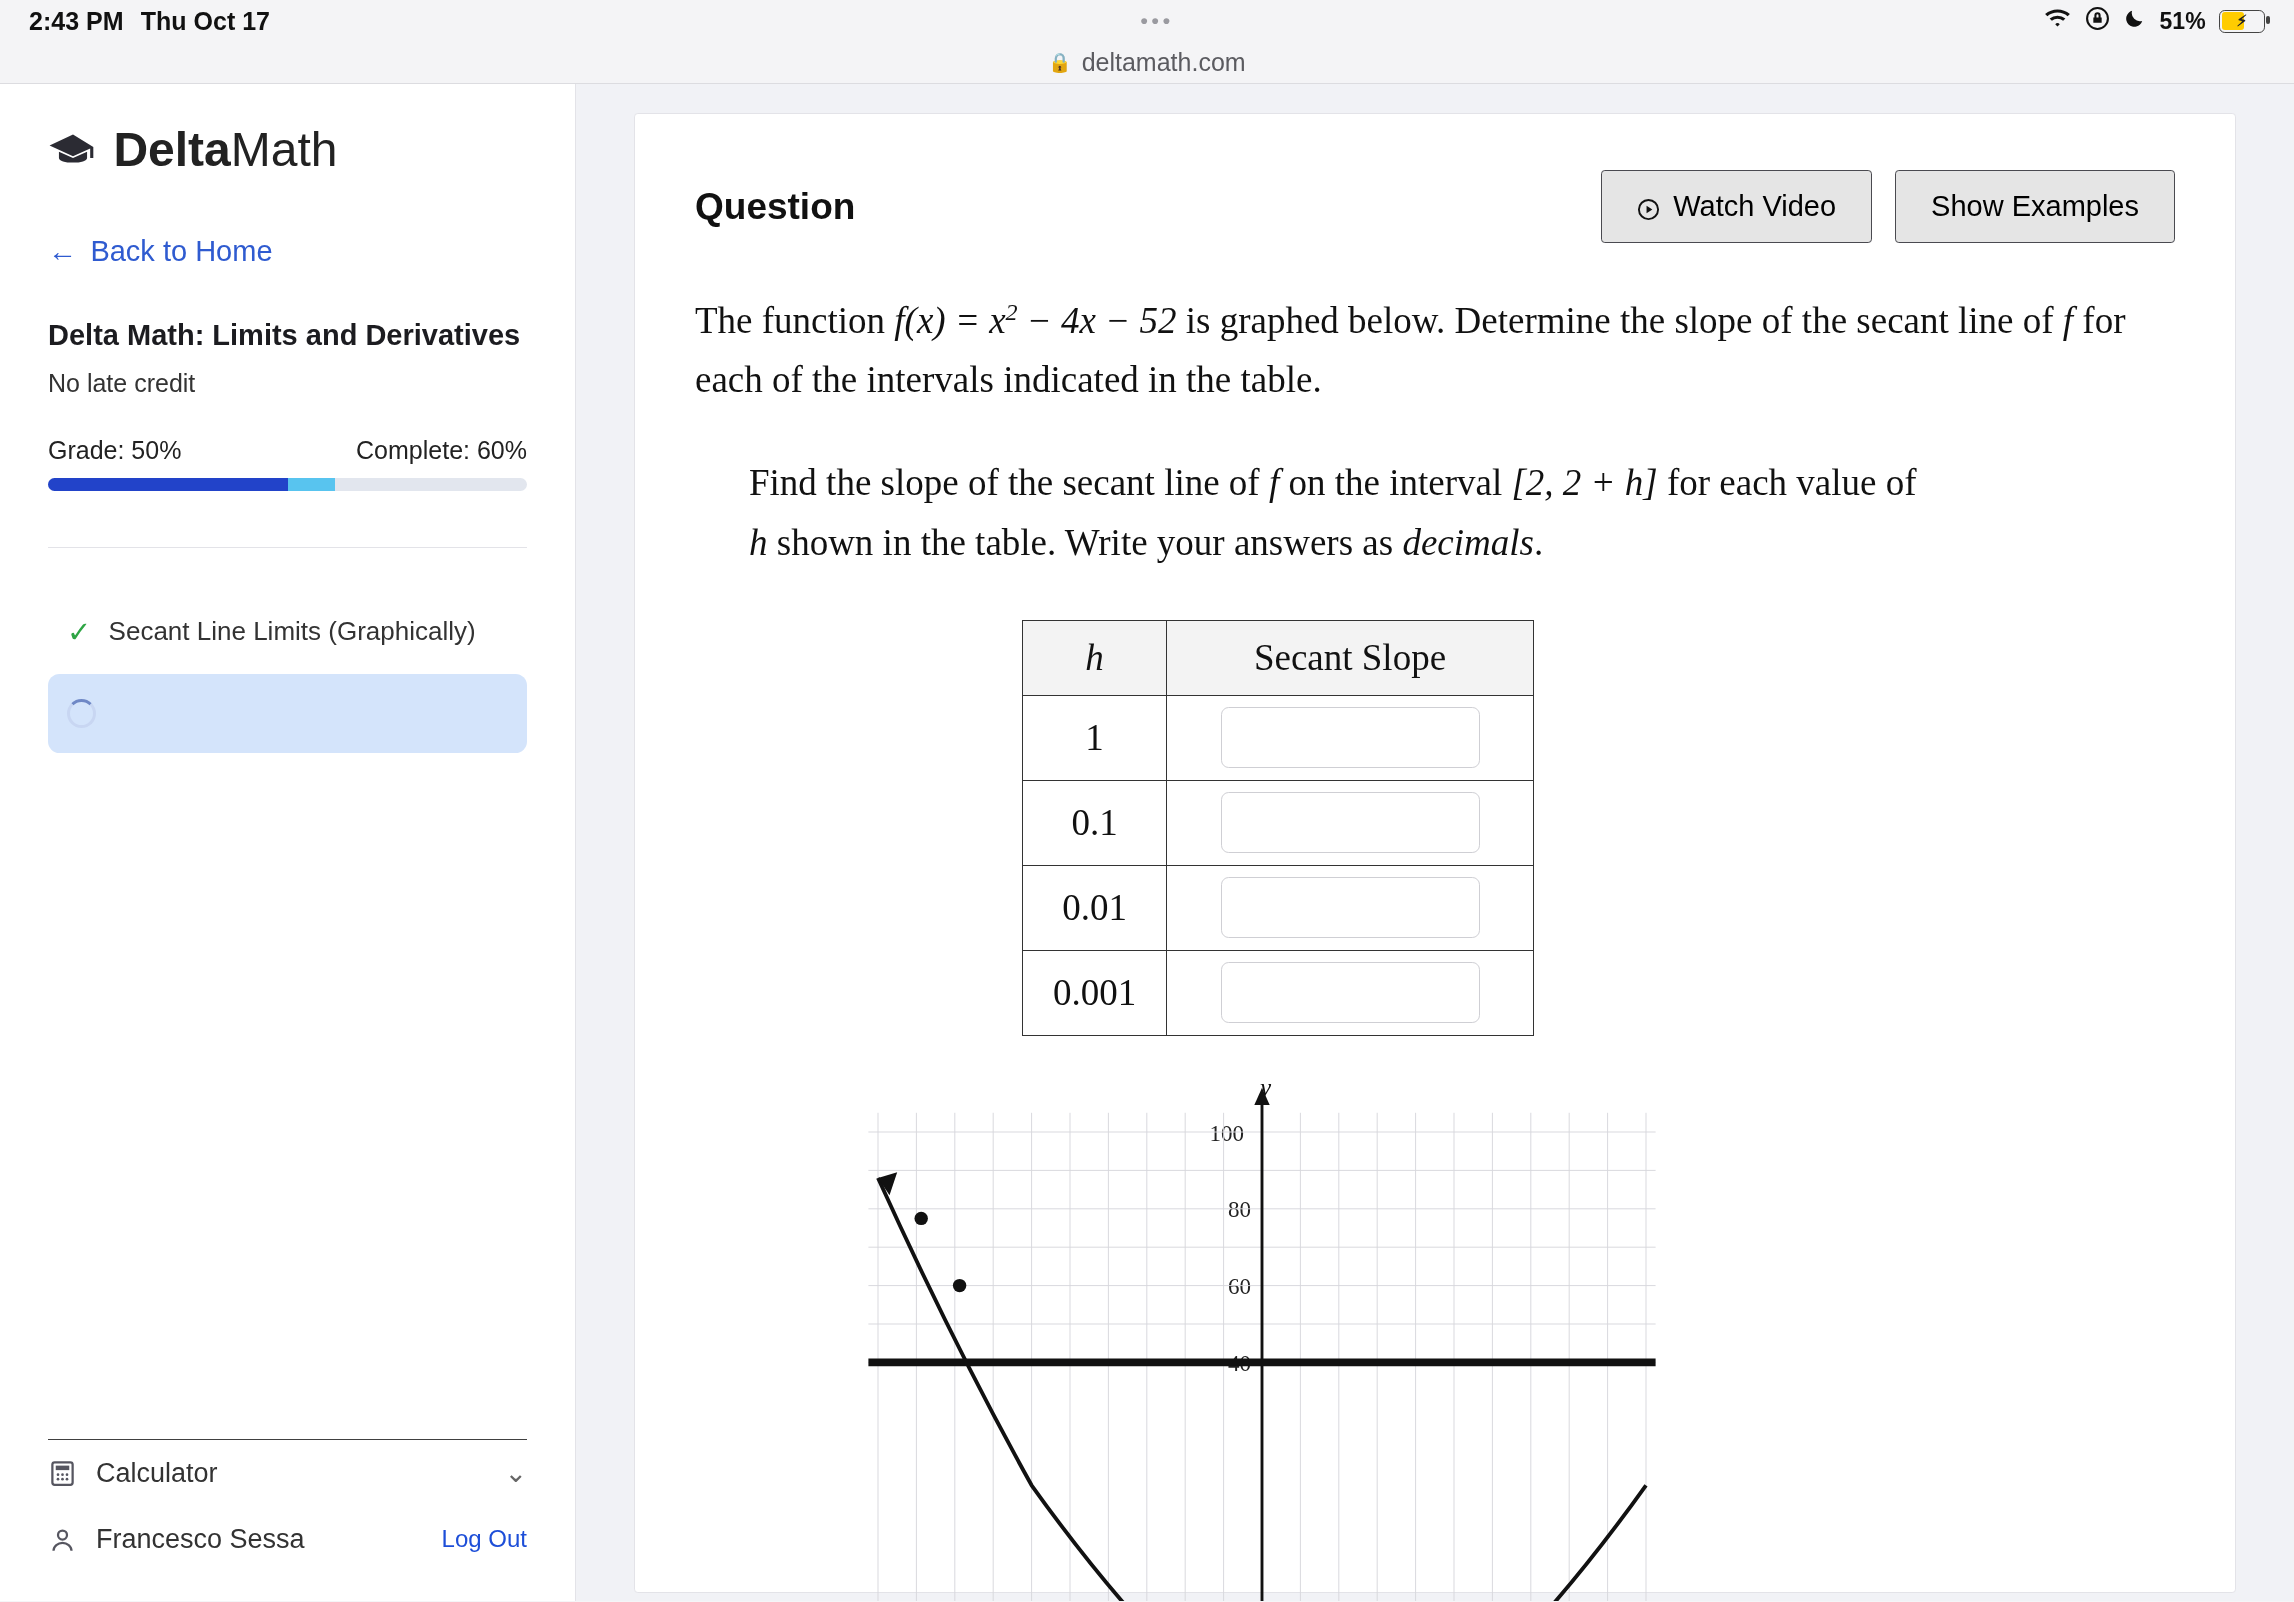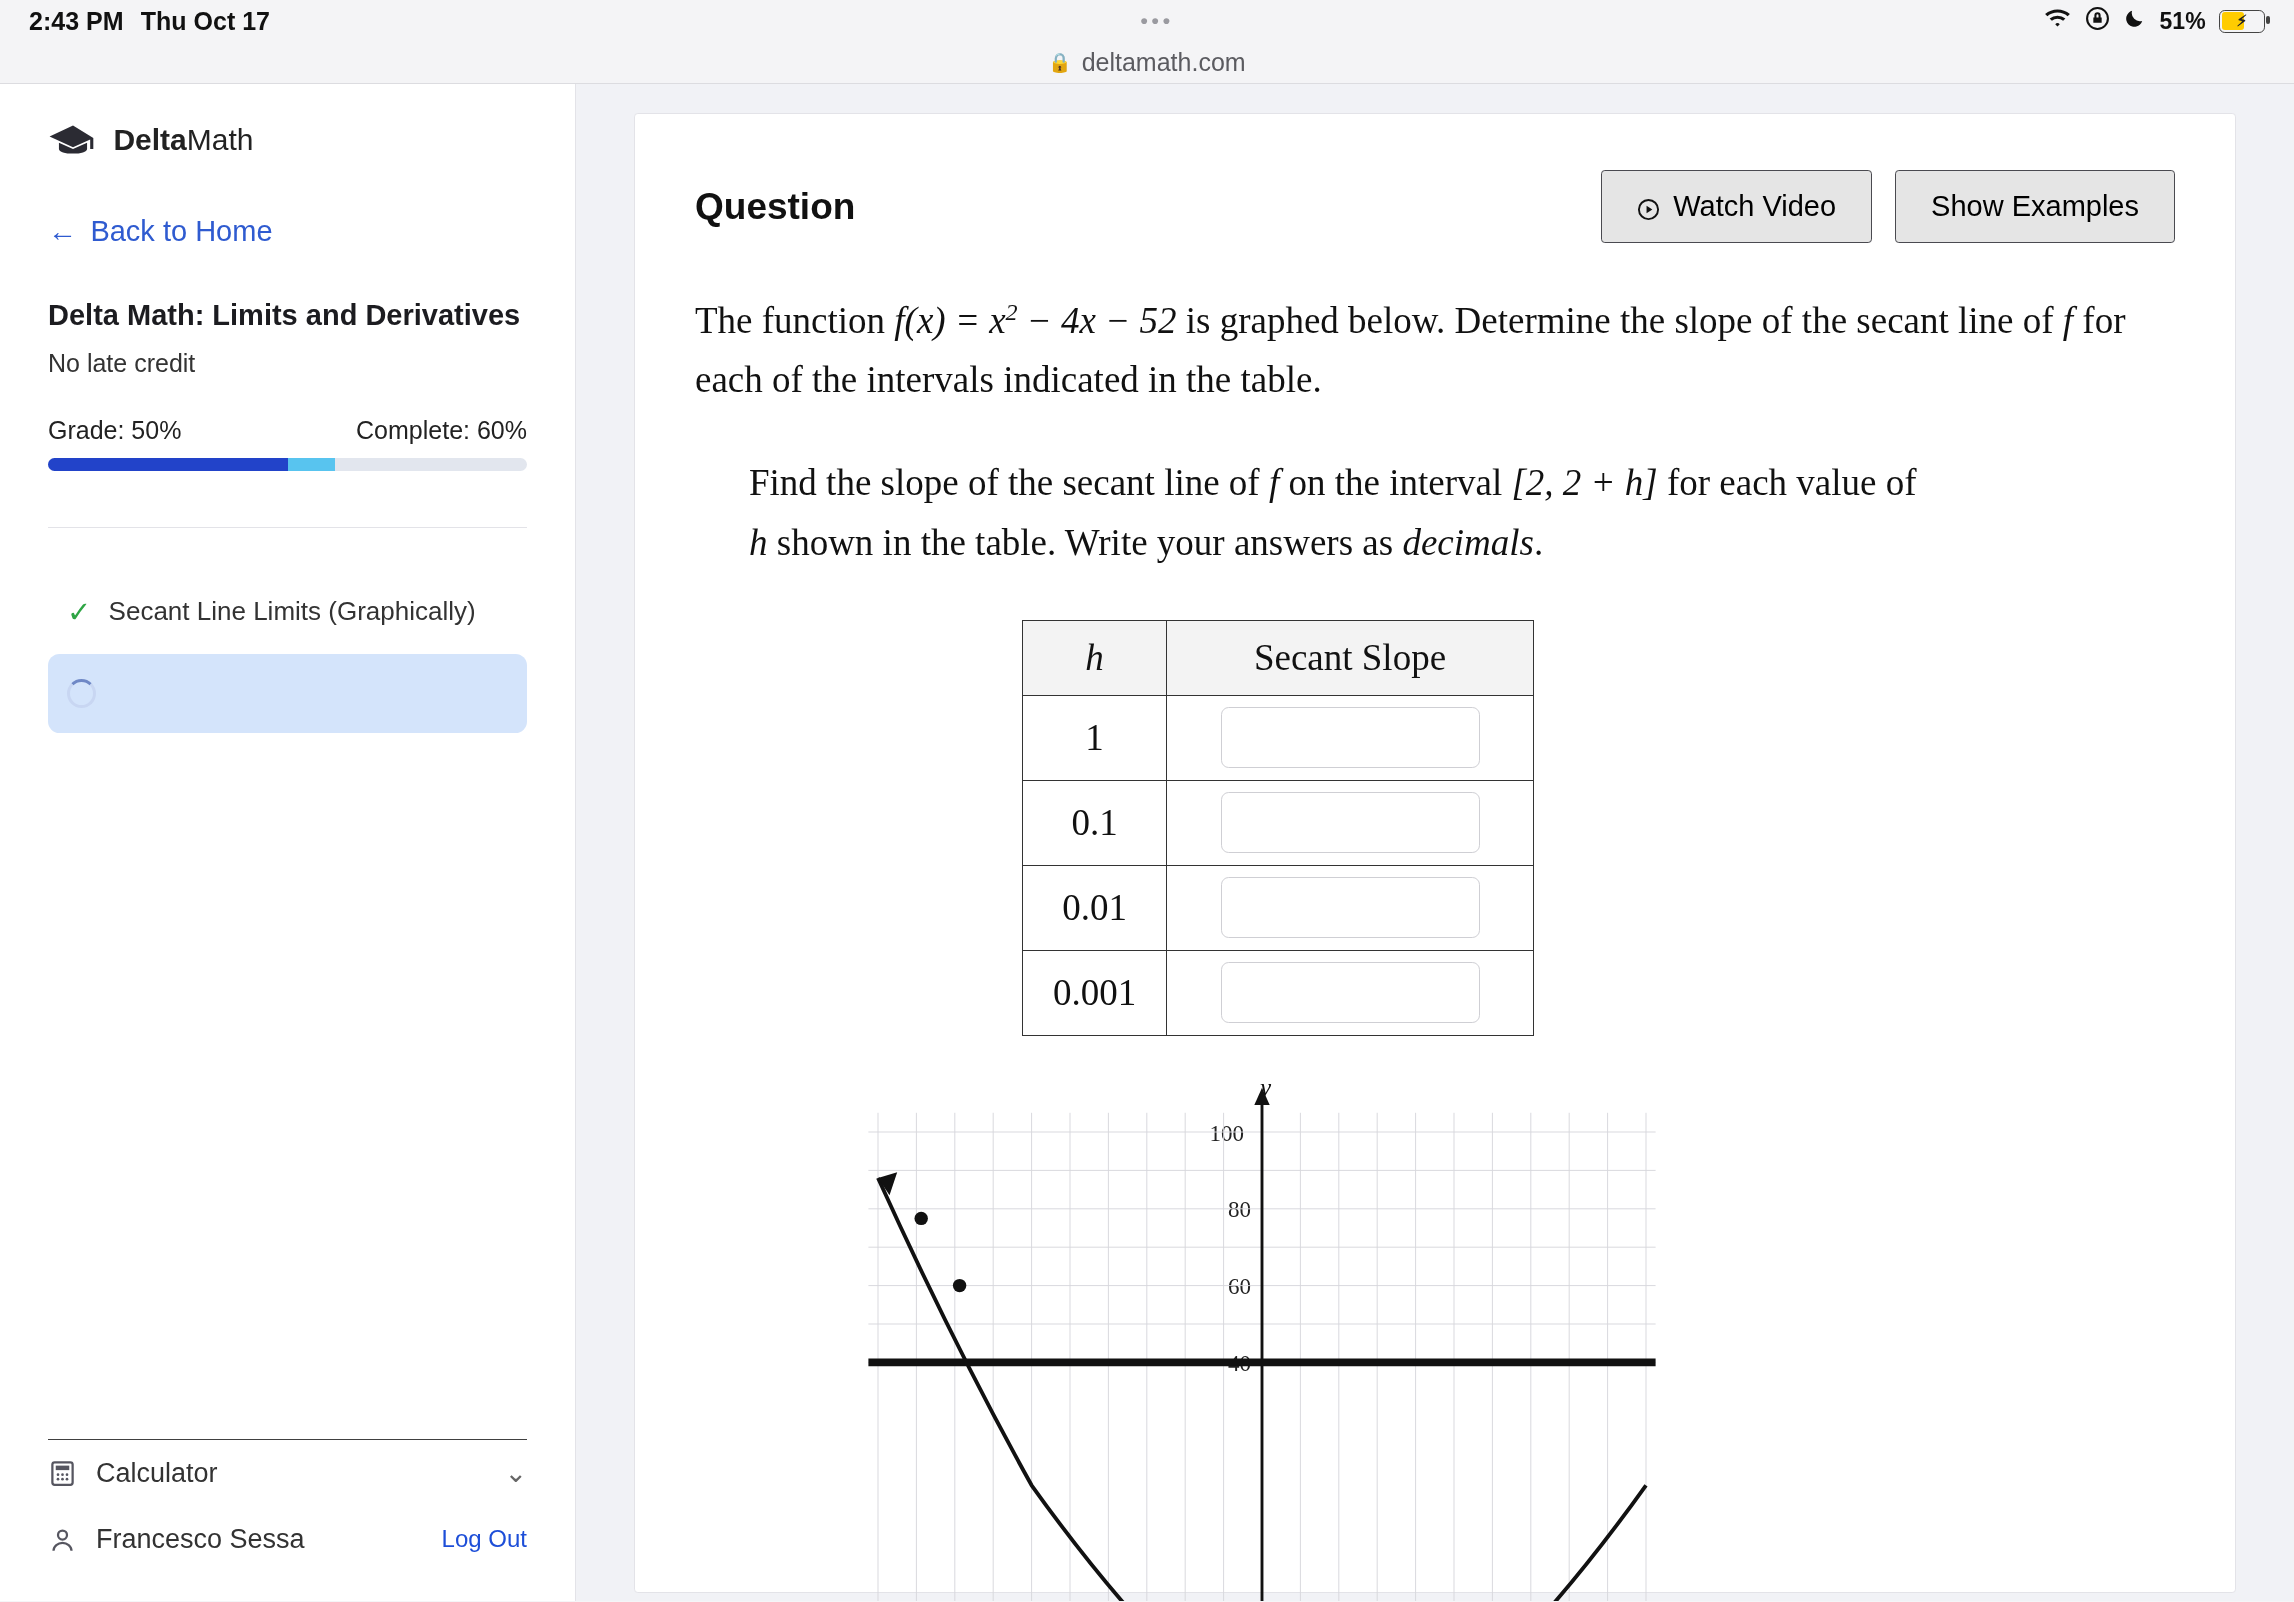--- a/index.html
+++ b/index.html
@@ -17,21 +17,21 @@
 .battery-fill { position:absolute; left:1.9px; top:1.9px; bottom:1.9px; width:51%; background:#ffcc00; border-radius:2.9px; }
 .bolt { position:absolute; left:50%; top:50%; transform:translate(-50%,-52%); font-size:15.4px; color:#222;}
 
 
 .address-row { height: 42px; background:#f4f4f6; display:flex; align-items:center; justify-content:center; font-size:25px; color:#5b5b60; border-bottom:1px solid #dcdce0;}
 .address-row .lock { font-size:19px; margin-right:9.6px; color:#8a8a90;}
 
 
 .page { display:flex; height: calc(1602px - 85px); background:#f1f2f6; }
 .sidebar { width: 576px; background:#fff; border-right:1px solid #e3e3e8; padding: 38px 48px 29px 48px; display:flex; flex-direction:column; }
-.logo { display:flex; align-items:flex-end; gap:15.4px; font-size:30px; color:#222; margin-bottom:58px; }
+.logo { display:flex; align-items:flex-start; gap:15.4px; font-size:48px; color:#222; margin-bottom:58px; }
 .logo .cap { width:50px; height:35px; position:relative; }
 .logo .cap svg { width:50px; height:35px; }
 .logo .bold { font-weight:700; }
 .logo .thin { font-weight:300; }
 .back-link { color:#2f5bd0; font-size:29px; display:flex; align-items:center; gap:13.4px; margin-bottom:48px; cursor:pointer; }
 .back-link .arrow { font-size:29px; color:#2f5bd0; }
 .assignment-title { font-size:29px; font-weight:700; color:#1c1c20; line-height:1.35; margin-bottom:13.4px; }
 .late { font-size:25px; color:#333; margin-bottom:38px; }
 .grade-row { display:flex; justify-content:space-between; font-size:25px; color:#222; margin-bottom:13.4px; }
 .progress { height:13.4px; background:#e2e6ee; border-radius:7.7px; overflow:hidden; position:relative; margin-bottom:42px;}

